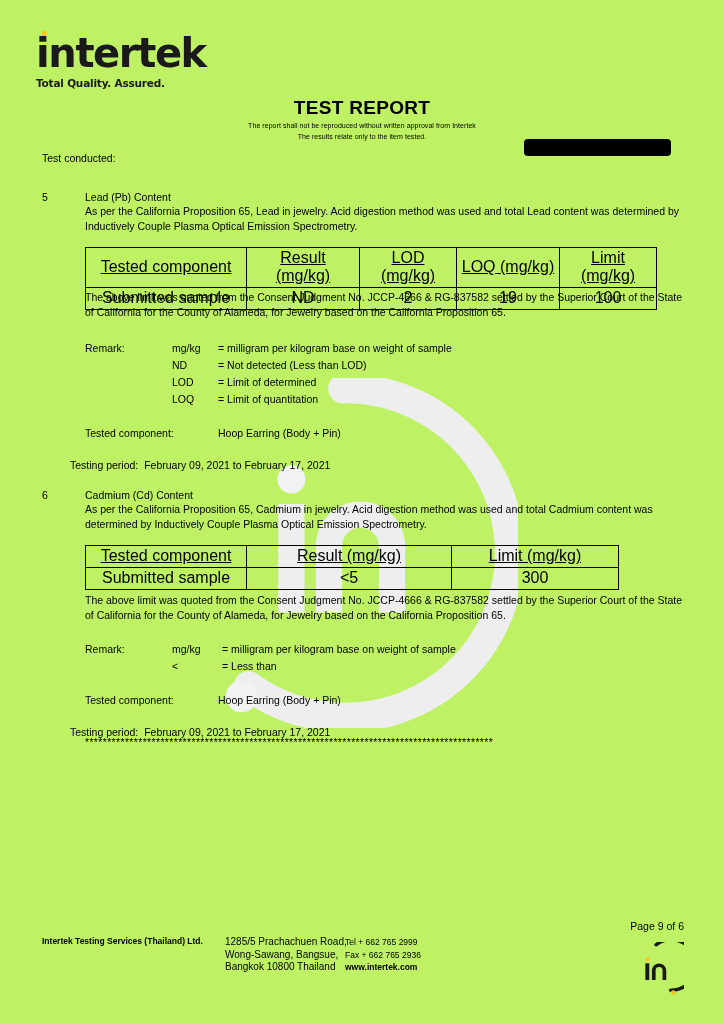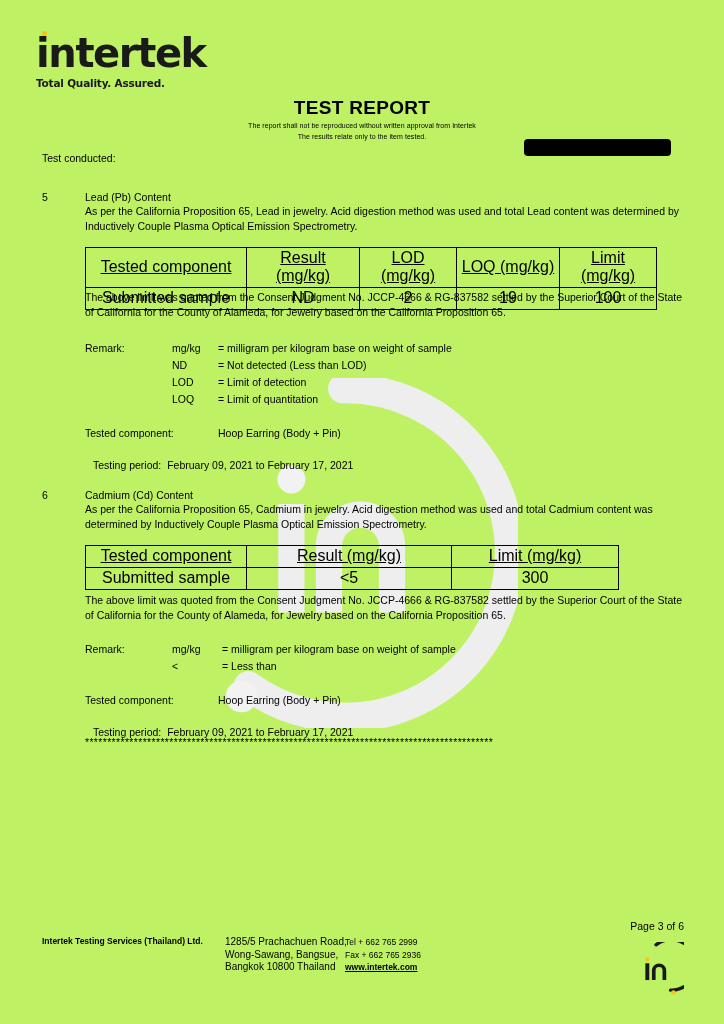--- a/index.html
+++ b/index.html
@@ -133,21 +133,21 @@
   table.rep td.hd span { text-decoration: underline; }
 
   
   .remark-label { left: 85px; }
   .remark-key { left: 172px; }
   .remark-val { left: 218px; }
   .remark-val-2 { left: 222px; }
 
   .tc-label { left: 85px; }
   .tc-val { left: 218px; }
-  .tp-line { left: 93px; }
+  .tp-line { left: 70px; }
 
   .stars {
     position: absolute;
     left: 85px;
     font-family: "Liberation Sans", sans-serif;
     font-size: 10.5px;
     letter-spacing: 0.35px;
     white-space: nowrap;
     overflow: hidden;
     width: 596px;
@@ -168,21 +168,21 @@
     font-size: 10px;
     line-height: 12.5px;
   }
   .footer-contact {
     position: absolute;
     left: 345px;
     top: 936px;
     font-size: 8.5px;
     line-height: 12.5px;
   }
-  .footer-contact .web { font-weight: 700; text-decoration: underline; }
+  .footer-contact .web { font-weight: 700; }
 
   .page-num {
     position: absolute;
     right: 40px;
     top: 920px;
     font-size: 10.5px;
     text-align: right;
   }
   .footer-mark {
     position: absolute;
@@ -245,21 +245,21 @@
       </table>
 
     <div class="t wrap body-par" style="top:290px;">The above limit was quoted from the Consent Judgment No. JCCP-4666 &amp; RG-837582 settled by the Superior Court of the State of California for the County of Alameda, for Jewelry based on the California Proposition 65.</div>
 
     <div class="t remark-label" style="top:341px;">Remark:</div>
     <div class="t remark-key" style="top:341px;">mg/kg</div>
     <div class="t remark-val" style="top:341px;">= milligram per kilogram base on weight of sample</div>
     <div class="t remark-key" style="top:358px;">ND</div>
     <div class="t remark-val" style="top:358px;">= Not detected (Less than LOD)</div>
     <div class="t remark-key" style="top:375px;">LOD</div>
-    <div class="t remark-val" style="top:375px;">= Limit of detection</div>
+    <div class="t remark-val" style="top:375px;">= Limit of determined</div>
     <div class="t remark-key" style="top:392px;">LOQ</div>
     <div class="t remark-val" style="top:392px;">= Limit of quantitation</div>
 
     <div class="t tc-label" style="top:426px;">Tested component:</div>
     <div class="t tc-val" style="top:426px;">Hoop Earring (Body + Pin)</div>
     <div class="t tp-line" style="top:458px;">Testing period:  February 09, 2021 to February 17, 2021</div>
 
     <div class="t sec-num" style="top:488px;">6</div>
     <div class="t sec-head u" style="top:488px;">Cadmium (Cd) Content</div>
     <div class="t wrap body-par" style="top:502px;">As per the California Proposition 65, Cadmium in jewelry. Acid digestion method was used and total Cadmium content was determined by Inductively Couple Plasma Optical Emission Spectrometry.</div>
@@ -300,21 +300,21 @@
       <div>Wong-Sawang, Bangsue,</div>
       <div>Bangkok 10800 Thailand</div>
     </div>
 
     <div class="footer-contact">
       <div>Tel + 662 765 2999</div>
       <div>Fax + 662 765 2936</div>
       <div class="web">www.intertek.com</div>
     </div>
 
-    <div class="page-num">Page 3 of 6</div>
+    <div class="page-num">Page 9 of 6</div>
 
     <svg class="footer-mark" viewBox="0 0 100 100" aria-hidden="true">
       <path d="M50 5 A45 45 0 1 1 76 86" fill="none" stroke="#1a1a1a" stroke-width="6" stroke-linecap="round"></path>
       <circle cx="81" cy="90" r="4" fill="#f5c518"></circle>
       <rect x="31" y="38" width="7" height="30" fill="#1a1a1a"></rect>
       <circle cx="34.5" cy="31" r="3.6" fill="#f5c518"></circle>
       <path d="M46 68 V51 a9.5 9.5 0 0 1 19 0 V68" fill="none" stroke="#1a1a1a" stroke-width="6.6"></path>
     </svg>
 
   </div>

